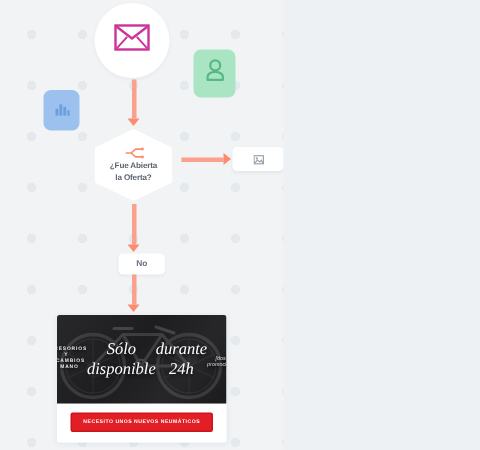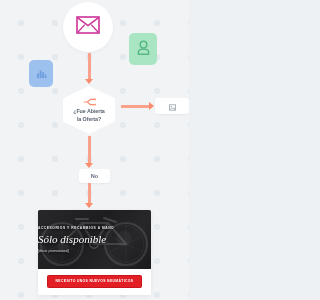--- a/index.html
+++ b/index.html
@@ -158,22 +158,22 @@
     overflow: hidden;
   }
   .promo-hero {
     position: relative;
     height: 59px;
     background:
       radial-gradient(circle at 22% 62%, rgba(255,255,255,0.10) 0 5px, transparent 6px),
       radial-gradient(circle at 76% 48%, rgba(255,255,255,0.08) 0 7px, transparent 8px),
       linear-gradient(128deg, #3b3b3d 0%, #232325 45%, #38383a 72%, #1d1d1f 100%);
     display: flex;
-    flex-direction: column;
-    align-items: flex-start;
+    flex-direction: row;
+    align-items: center;
     justify-content: center;
     overflow: hidden;
   }
   .bike-art {
     position: absolute;
     inset: 0;
     opacity: 0.55;
   }
   .promo-overline {
     position: relative;
@@ -337,20 +337,21 @@
           <path d="M44 13 L56 34 L88 34"></path>
           <path d="M56 34 L70 13"></path>
         </g>
         <path d="M38 9 L50 9" stroke="#8a8b8f" stroke-width="2" stroke-linecap="round"></path>
         <path d="M66 8 L78 12" stroke="#8a8b8f" stroke-width="2" stroke-linecap="round"></path>
         <circle cx="56" cy="34" r="4.2" fill="none" stroke="#96979b" stroke-width="1.4"></circle>
         <rect x="0" y="0" width="113" height="59" fill="rgba(0,0,0,0.34)"></rect>
       </svg>
       <div class="promo-overline">ACCESORIOS Y RECAMBIOS A MANO</div>
       <div class="promo-headline">Sólo disponible</div>
+      <div class="promo-headline">durante 24h</div>
       <div class="promo-sub">[dosis promocional]</div>
     </div>
     <div class="promo-footer">
       <div class="promo-cta">NECESITO UNOS NUEVOS NEUMÁTICOS</div>
     </div>
   </div>
 
 </div>
 
 </body></html>

